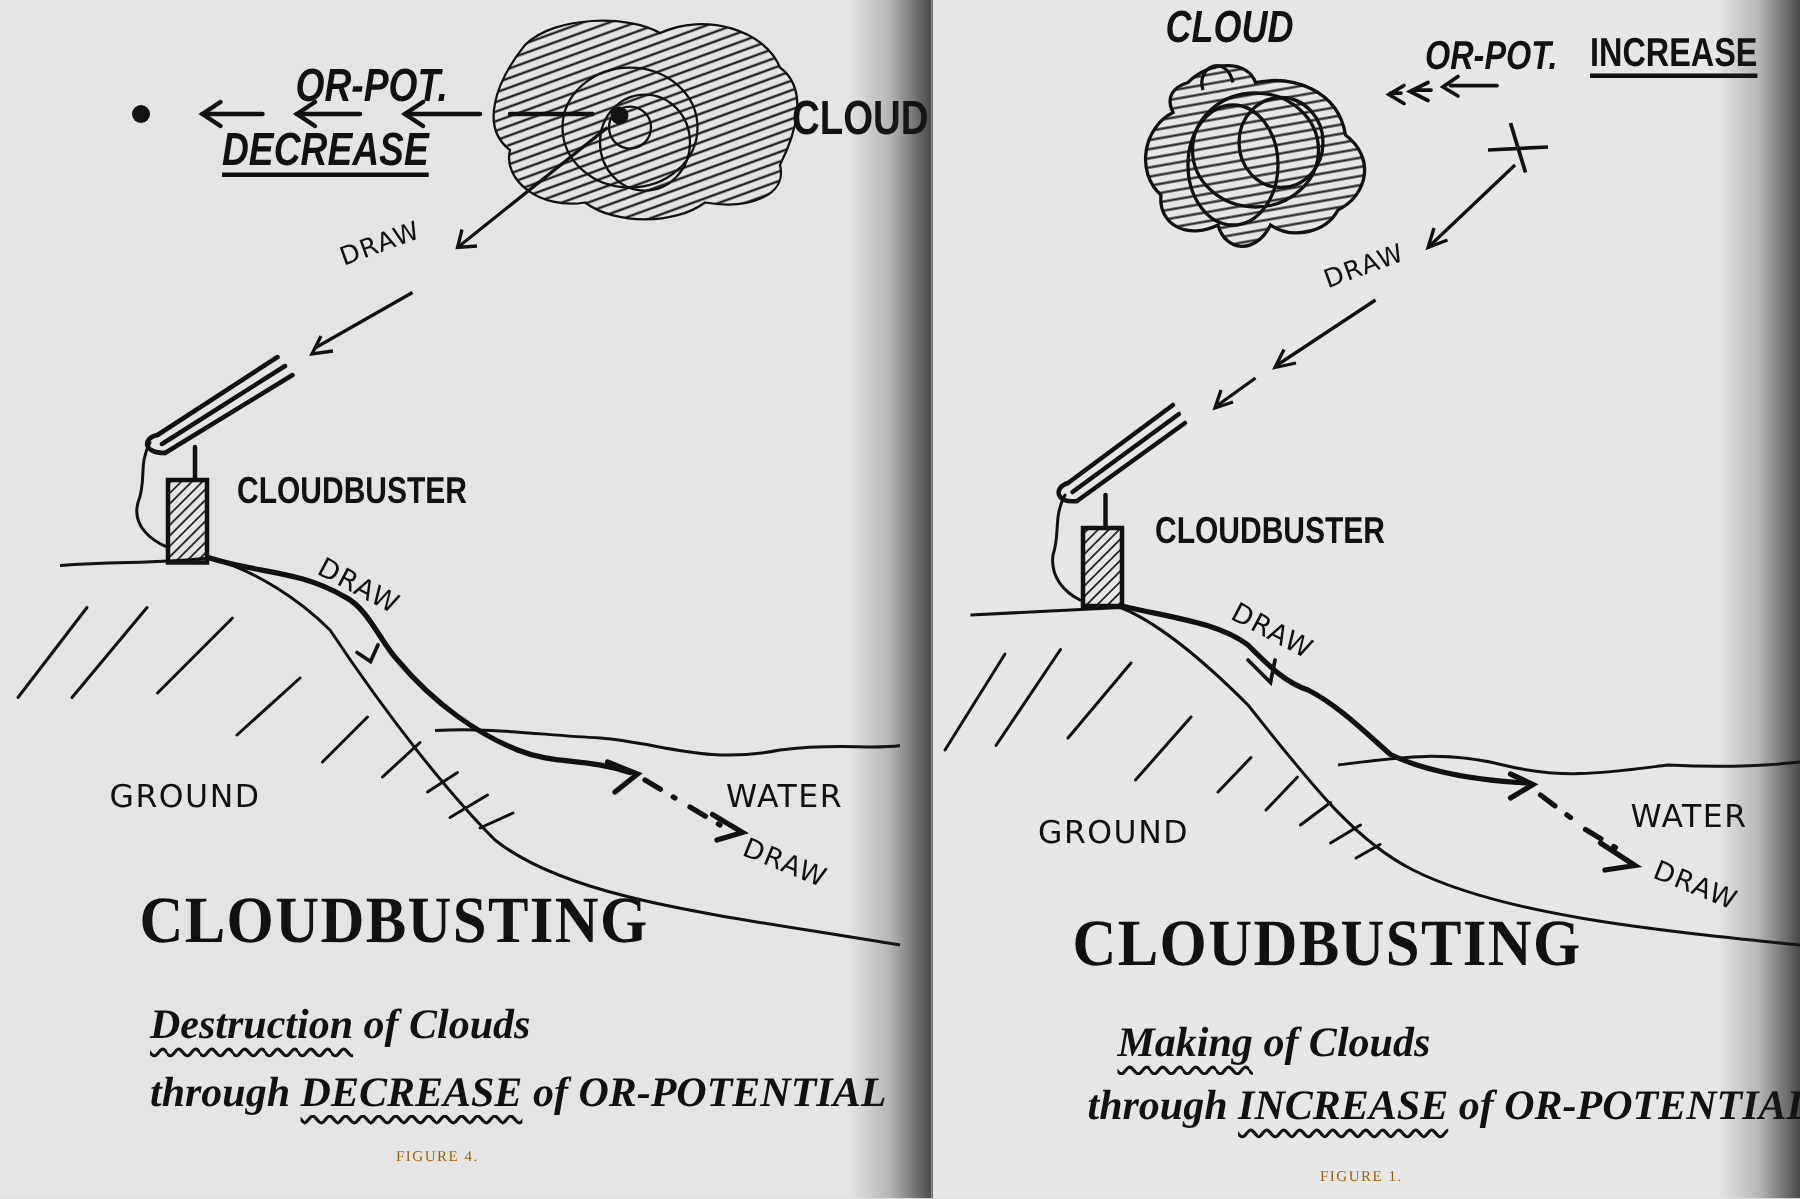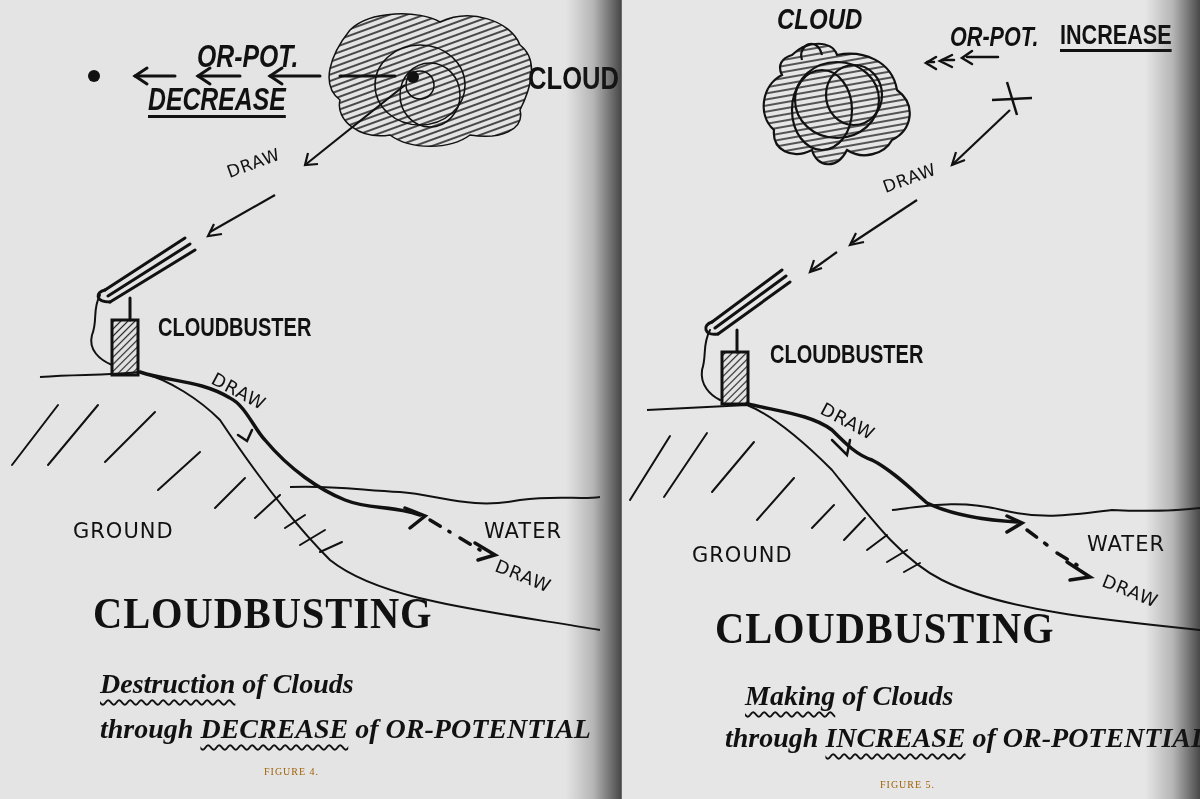--- a/index.html
+++ b/index.html
@@ -206,16 +206,16 @@
   <div class="lbl hand-thin" style="left:465px;top:532px;font-size:21px;">WATER</div>
   <div class="lbl hand-thin" style="left:485px;top:570px;font-size:18px;transform:rotate(22deg);transform-origin:left top;">DRAW</div>
 
   <div class="lbl poster" style="left:93px;top:603px;font-size:44px;">CLOUDBUSTING</div>
   <div class="lbl subtitle" style="left:103px;top:680px;font-size:28px;margin-left:20px;">
     <span class="wavy">Making</span><span> of Clouds</span>
   </div>
   <div class="lbl subtitle" style="left:103px;top:722px;font-size:28px;">
     <span>through </span><span class="wavy">INCREASE</span><span> of OR-POTENTIAL</span>
   </div>
-  <div class="lbl figcap" style="left:258px;top:779px;">FIGURE 5.</div>
+  <div class="lbl figcap" style="left:258px;top:779px;">FIGURE 1.</div>
 
   <div class="vignette"></div>
 </div>
 
 </body></html>

